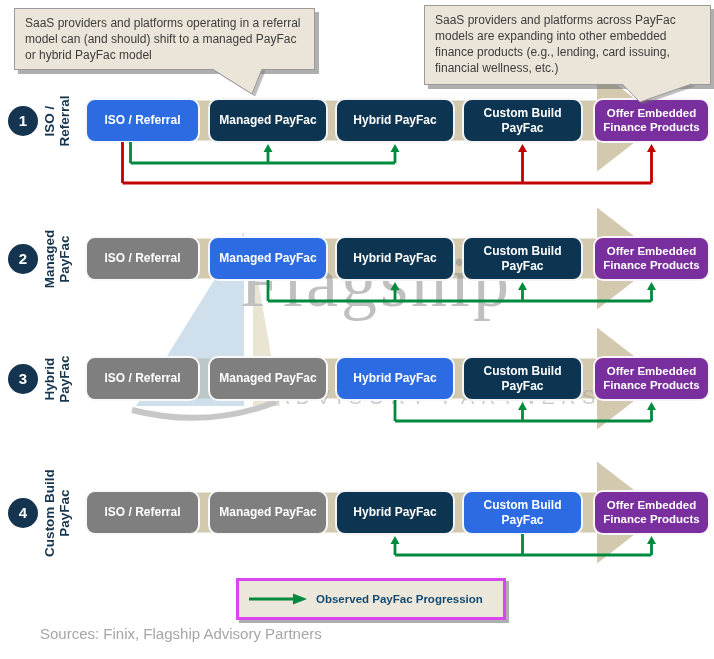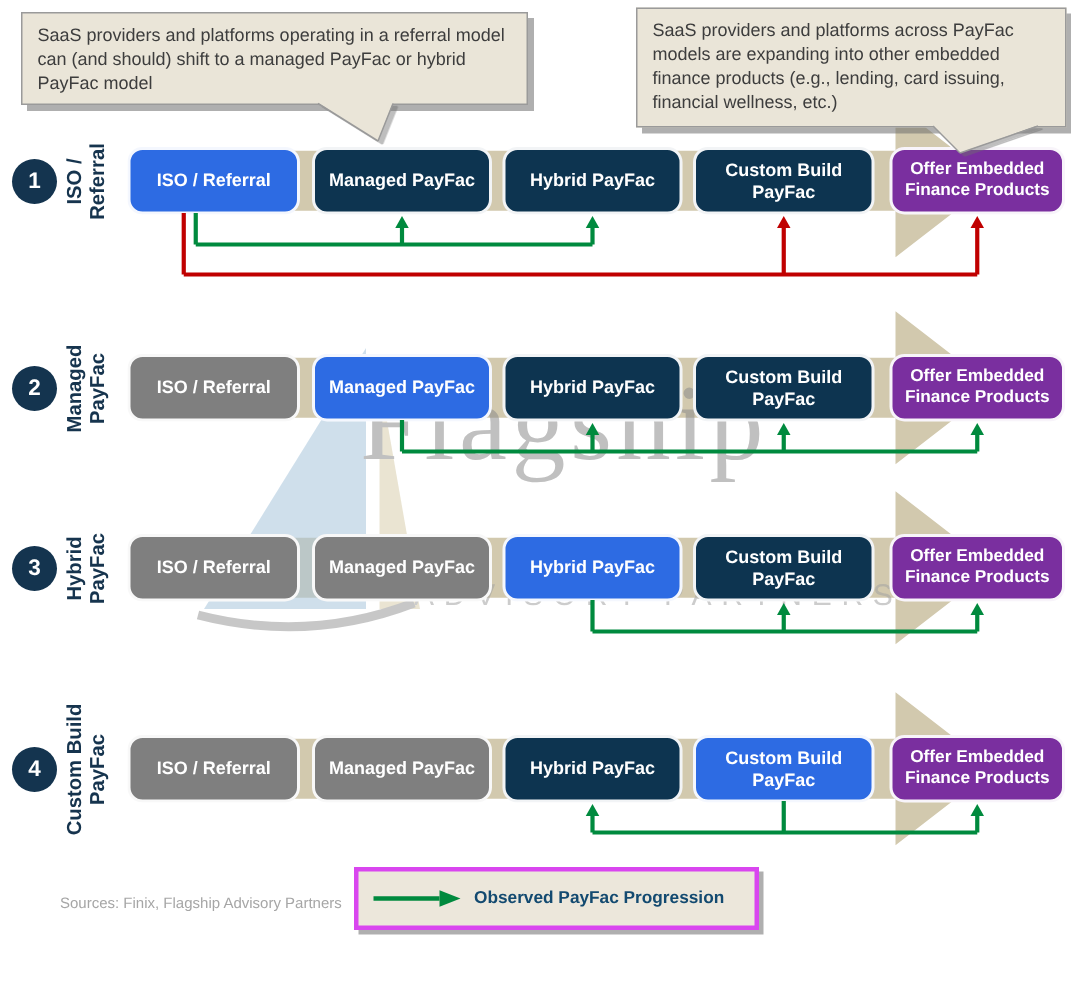--- a/index.html
+++ b/index.html
@@ -17,29 +17,29 @@
              color:#fff;font-weight:700;font-size:12px;line-height:1.2;white-space:pre-line;padding:2px}
   .row-badge{position:absolute;z-index:3;width:30px;height:30px;border-radius:50%;background:#14344f;color:#fff;
              font-weight:700;font-size:15px;display:flex;align-items:center;justify-content:center}
   .row-label{position:absolute;z-index:3;width:130px;height:36px;transform:rotate(-90deg);
              display:flex;align-items:center;justify-content:center;text-align:center;font-weight:700;
              font-size:13.5px;line-height:1.12;color:#16344e;white-space:pre-line}
   .arrows-svg{z-index:4}
   .callout{position:absolute;z-index:6;background:#eae5d8;border:1px solid #9a9a9a;
            box-shadow:4px 4px 0 rgba(110,110,110,.55);box-sizing:border-box;padding:7px 10px;
            font-size:12px;line-height:1.33;color:#3d3d3d}
-  .callout-left{left:14px;top:8px;width:338px;height:62px}
+  .callout-left{left:14px;top:8px;width:301px;height:62px}
   .callout-right{left:424px;top:5px;width:287px;height:80px}
   .tails-svg{z-index:7;filter:drop-shadow(3px 2px 0 rgba(110,110,110,.45))}
   .legend{position:absolute;z-index:5;left:236px;top:578px;width:270px;height:42px;background:#ece7db;
           border:3px solid #d946ef;box-shadow:3px 3px 0 rgba(110,110,110,.55);box-sizing:border-box;
           display:flex;flex-direction:column;justify-content:center;gap:2px;padding:0 8px}
   .legend-row{display:flex;align-items:center;gap:7px}
   .legend-row span{font-weight:700;font-size:11.5px;color:#134a70;white-space:nowrap}
-  .footer{position:absolute;z-index:5;left:40px;top:596px;font-size:10px;line-height:1.3;color:#a6a6a6}
+  .footer{position:absolute;z-index:5;left:40px;top:624px;font-size:15px;line-height:1.3;color:#a6a6a6}
 </style>
 </head>
 <body>
 
 <div id="canvas" class="canvas">
 
   <svg id="bands-svg" class="layer bands-svg" width="714" height="659">
       <polygon points="120,100.5 597,100.5 597,69.5 663,120.5 597,171.5 597,140.5 120,140.5" fill="#d2c9ae"></polygon>
       <polygon points="120,238.5 597,238.5 597,207.5 663,258.5 597,309.5 597,278.5 120,278.5" fill="#d2c9ae"></polygon>
       <polygon points="120,358.5 597,358.5 597,327.5 663,378.5 597,429.5 597,398.5 120,398.5" fill="#d2c9ae"></polygon>

